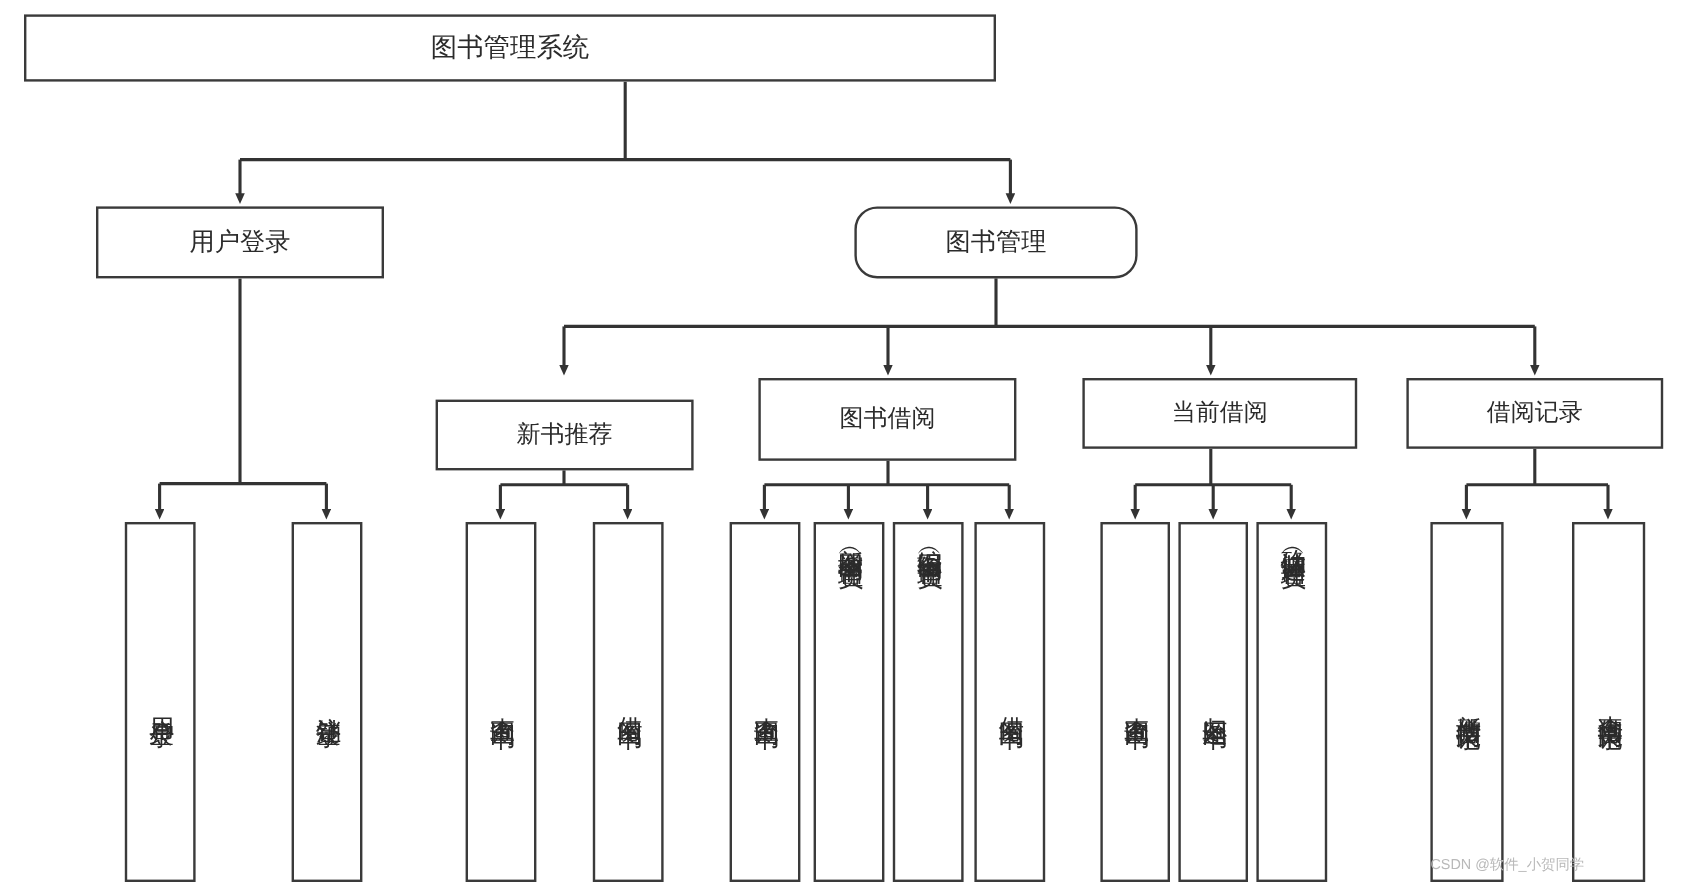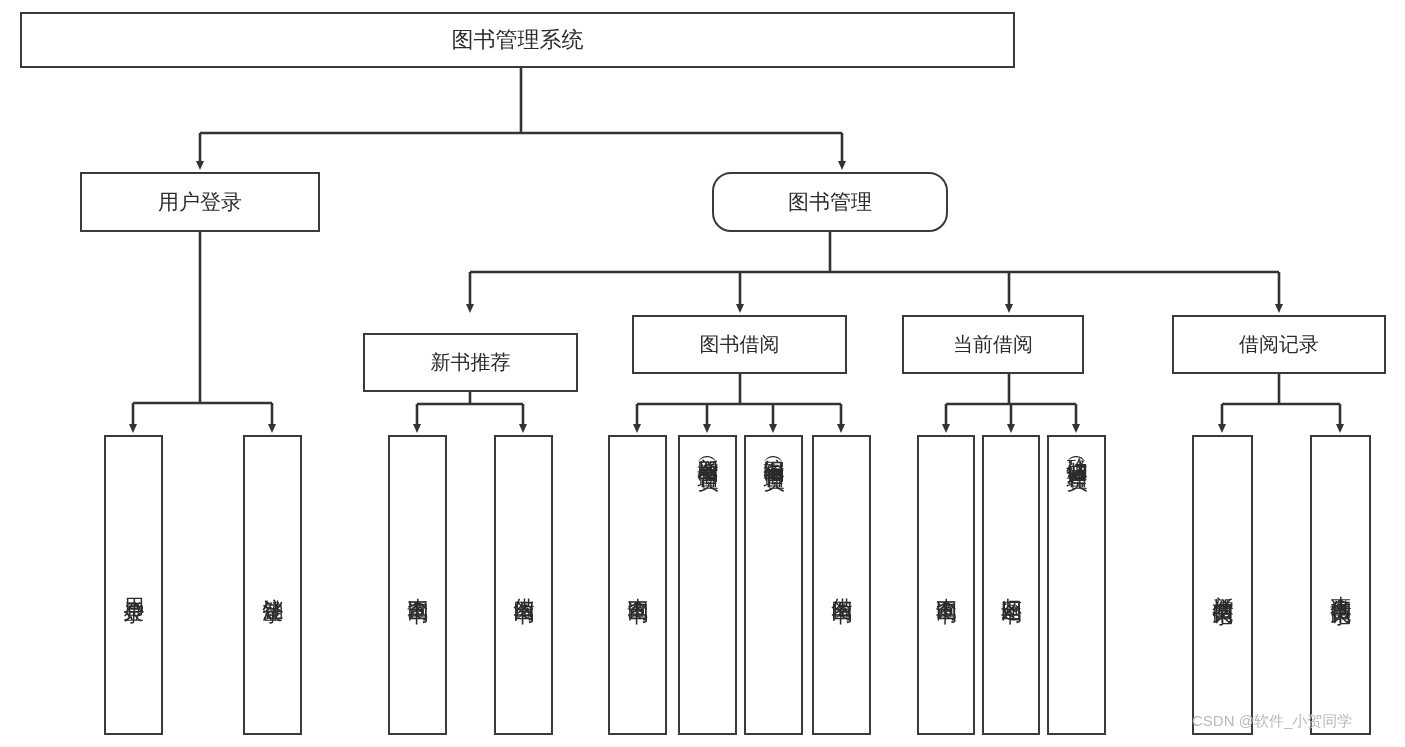--- a/index.html
+++ b/index.html
@@ -57,21 +57,21 @@
     padding: 4px 0;
     letter-spacing: 2px;
   }
   .node.leaf.topalign {
     justify-content: flex-start;
   }
   .watermark {
     position: absolute;
     left: 1192px;
     top: 712px;
-    font-size: 15px;
+    font-size: 12px;
     color: #b9b9b9;
     white-space: nowrap;
     z-index: 5;
     font-family: "Liberation Sans", "DejaVu Sans", sans-serif;
   }
 </style>
 </head>
 <body>
 
 <div id="canvas">
@@ -119,41 +119,41 @@
       <path d="M1011,404 L1011,425" marker-end="url(#arrow)"></path>
       <path d="M1076,404 L1076,425" marker-end="url(#arrow)"></path>
 
       <path d="M1279,374 L1279,404"></path>
       <path d="M1222,404 L1340,404"></path>
       <path d="M1222,404 L1222,425" marker-end="url(#arrow)"></path>
       <path d="M1340,404 L1340,425" marker-end="url(#arrow)"></path>
     </g>
   </svg>
 
-  <div class="node root" style="left:20px; top:12px; width:995px; height:56px;font-family:Liberation Serif, serif;">
+  <div class="node root" style="left:20px; top:12px; width:810px; height:56px;font-family:Liberation Serif, serif;">
     <span>图书管理系统</span>
   </div>
 
   <div class="node lvl1" style="left:80px; top:172px; width:240px; height:60px;">
     <span>用户登录</span>
   </div>
 
   <div class="node lvl1" style="left:712px; top:172px; width:236px; height:60px;border-radius:19px;">
     <span>图书管理</span>
   </div>
 
   <div class="node lvl2" style="left:363px; top:333px; width:215px; height:59px;">
     <span>新书推荐</span>
   </div>
 
-  <div class="node lvl2" style="left:632px; top:315px; width:215px; height:59px;">
+  <div class="node lvl2" style="left:632px; top:315px; width:215px; height:69px;">
     <span>图书借阅</span>
   </div>
 
-  <div class="node lvl2" style="left:902px; top:315px; width:182px; height:59px;">
+  <div class="node lvl2" style="left:902px; top:315px; width:229px; height:59px;">
     <span>当前借阅</span>
   </div>
 
   <div class="node lvl2" style="left:1172px; top:315px; width:214px; height:59px;">
     <span>借阅记录</span>
   </div>
 
   <div class="node leaf" style="left:104px; top:435px; width:59px; height:300px;">
     <span>用户登录</span>
   </div>

